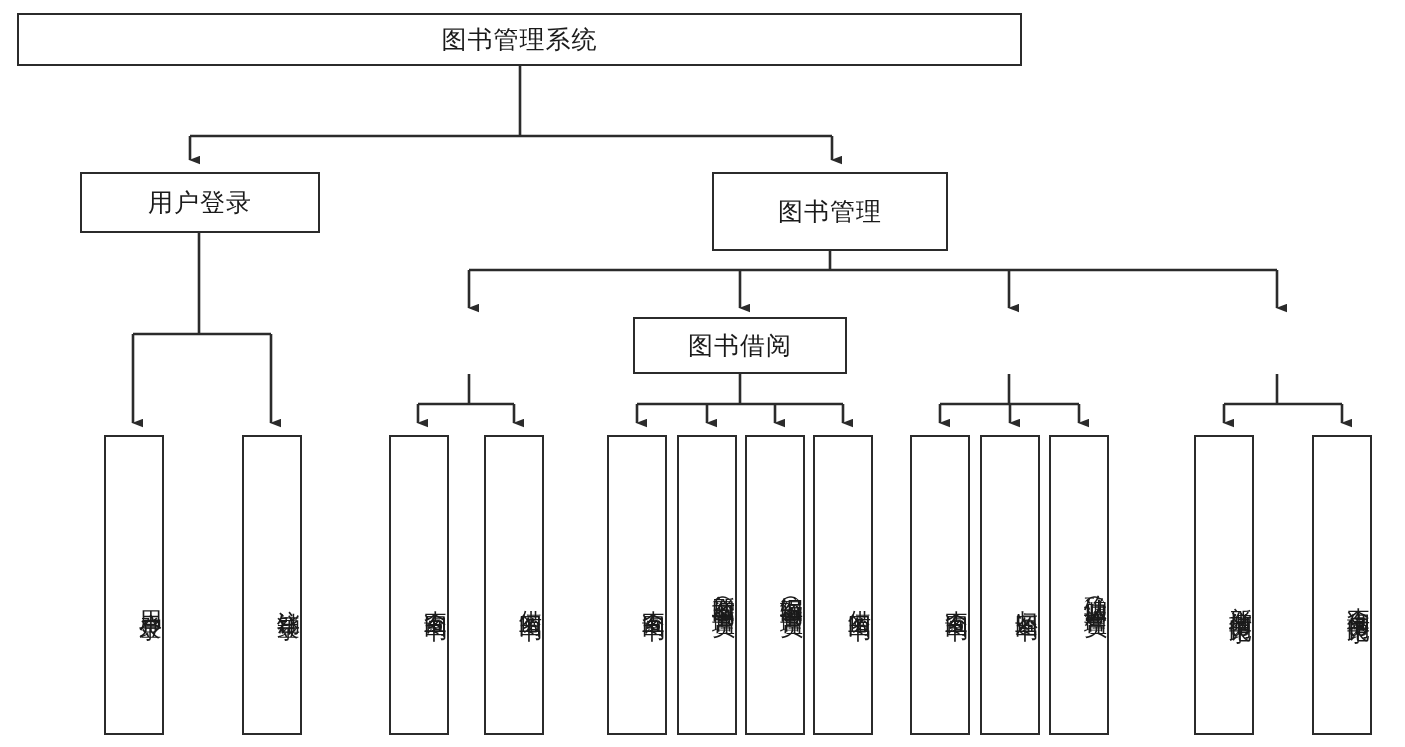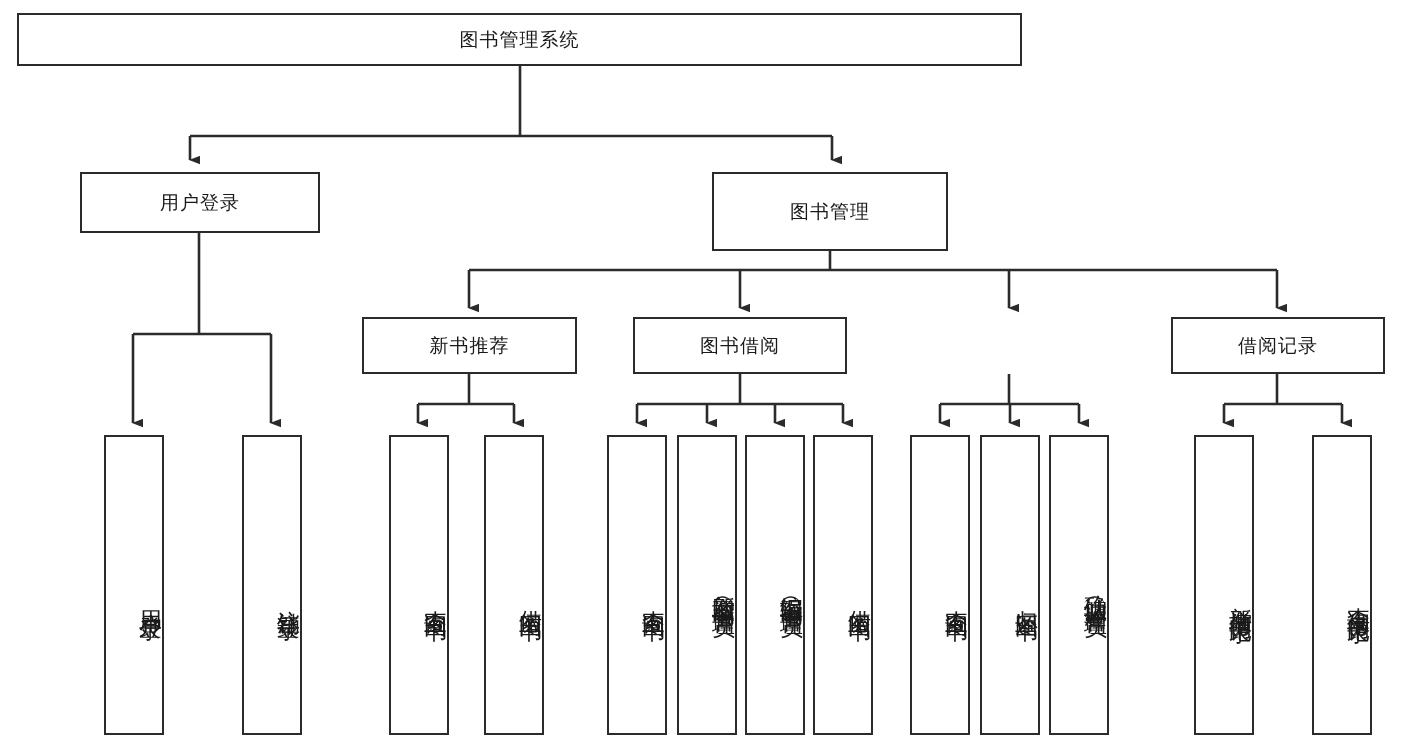--- a/index.html
+++ b/index.html
@@ -21,21 +21,21 @@
     position: absolute;
     box-sizing: border-box;
     border: 2px solid #2b2b2b;
     background: #ffffff;
     display: flex;
     align-items: center;
     justify-content: center;
     color: #1a1a1a;
   }
   .node.h {
-    font-size: 19px;
+    font-size: 25px;
     letter-spacing: 1px;
   }
   .node.v {
     writing-mode: vertical-rl;
     text-orientation: upright;
     font-size: 23px;
     letter-spacing: 3px;
     padding-top: 26px;
     align-items: flex-start;
     justify-content: center;
@@ -115,23 +115,21 @@
       <path d="M1224,404 L1224,423" marker-end="url(#arrow)"></path>
       <path d="M1342,404 L1342,423" marker-end="url(#arrow)"></path>
     </g>
   </svg>
 
   <div class="node h" style="left:17px; top:13px; width:1005px; height:53px;">图书管理系统</div>
 
   <div class="node h" style="left:80px; top:172px; width:240px; height:61px;">用户登录</div>
   <div class="node h" style="left:712px; top:172px; width:236px; height:79px;">图书管理</div>
 
-  <div class="node h" style="left:362px; top:317px; width:215px; height:57px;">新书推荐</div>
   <div class="node h" style="left:633px; top:317px; width:214px; height:57px;">图书借阅</div>
-  <div class="node h" style="left:1171px; top:317px; width:214px; height:57px;">借阅记录</div>
 
   <div class="node v" style="left:104px; top:435px; width:60px; height:300px;">用户登录</div>
   <div class="node v" style="left:242px; top:435px; width:60px; height:300px;">注销登录</div>
 
   <div class="node v" style="left:389px; top:435px; width:60px; height:300px;">查询图书</div>
   <div class="node v" style="left:484px; top:435px; width:60px; height:300px;">借阅图书</div>
 
   <div class="node v" style="left:607px; top:435px; width:60px; height:300px;">查询图书</div>
   <div class="node v tall" style="left:677px; top:435px; width:60px; height:300px;">新增图书（管理员）</div>
   <div class="node v tall" style="left:745px; top:435px; width:60px; height:300px;">编辑图书（管理员）</div>

